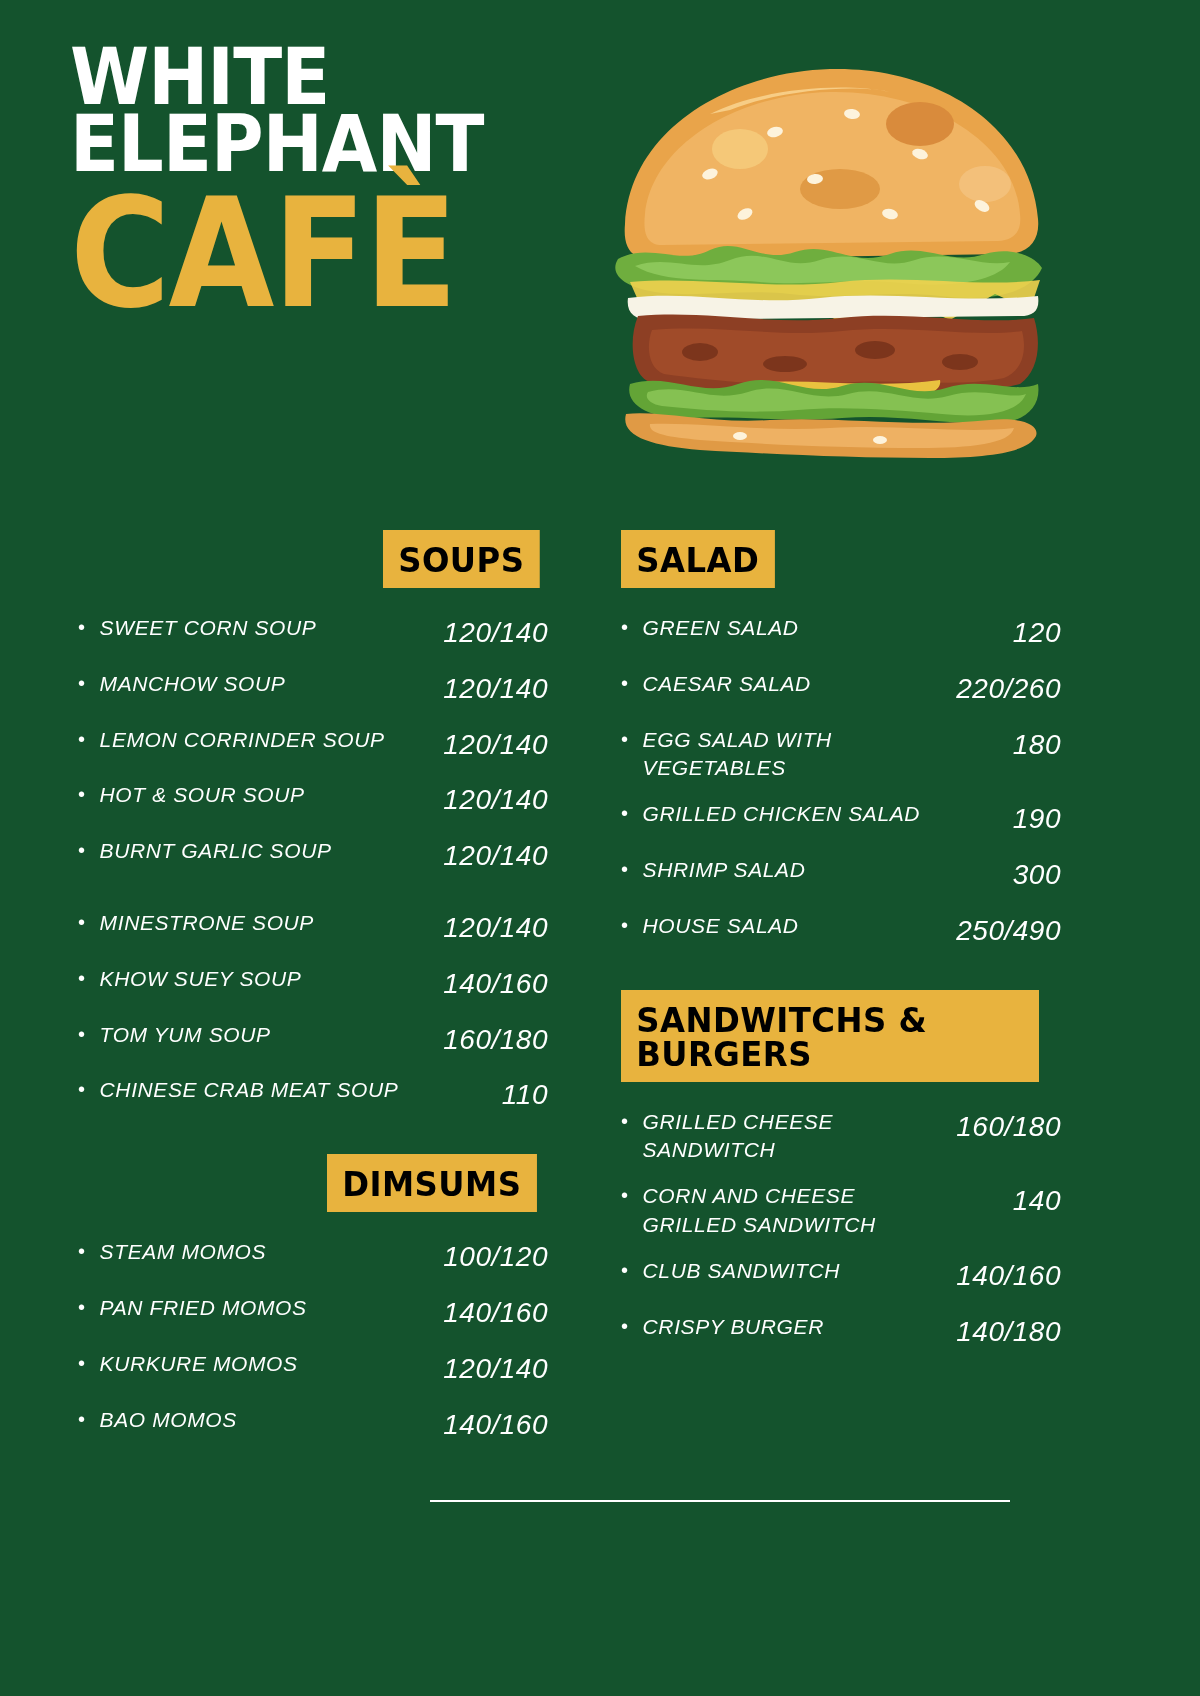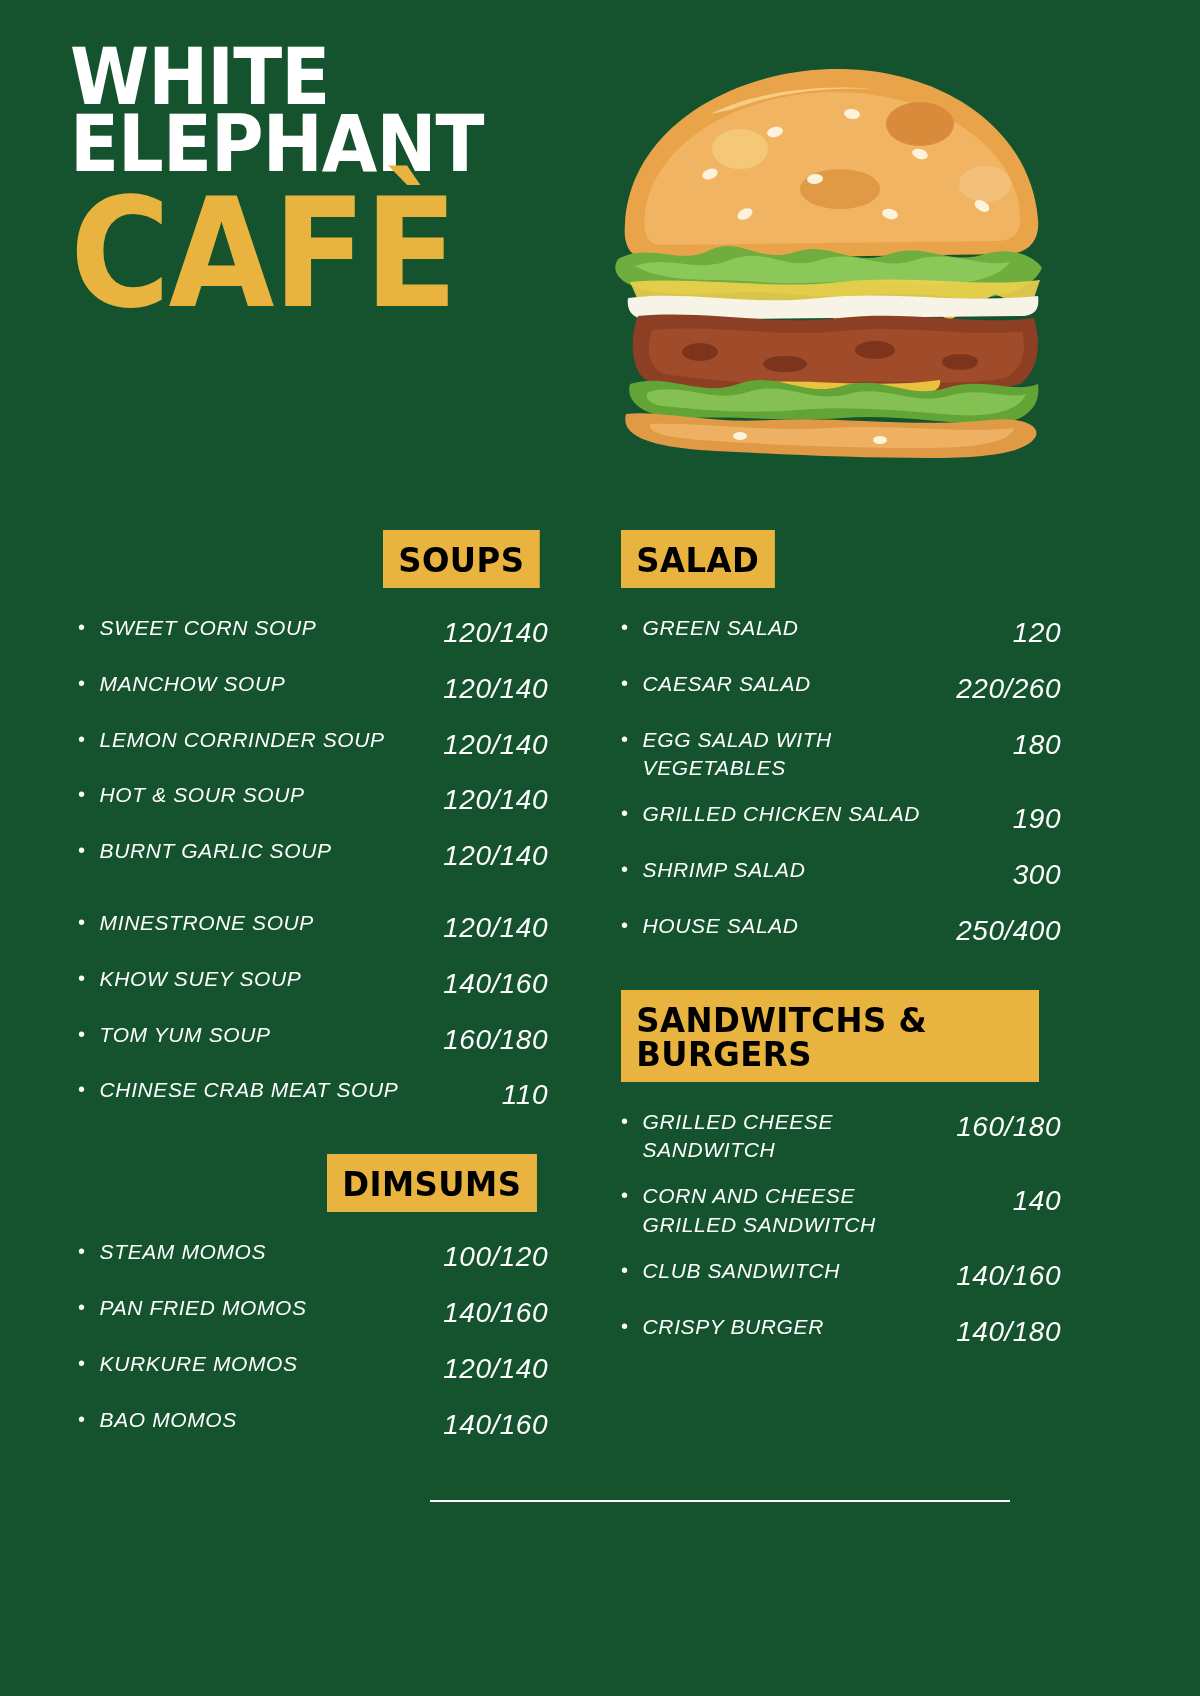--- a/index.html
+++ b/index.html
@@ -362,21 +362,21 @@
               <span class="bullet">•</span>
               <span class="item-name">SHRIMP SALAD</span>
             </span>
             <span class="item-price">300</span>
           </li>
           <li class="item">
             <span class="item-left">
               <span class="bullet">•</span>
               <span class="item-name">HOUSE SALAD</span>
             </span>
-            <span class="item-price">250/400</span>
+            <span class="item-price">250/490</span>
           </li>
         </ul>
       </div>
 
       <div class="section-block">
         <div class="section-title">SANDWITCHS &amp; BURGERS</div>
         <ul class="items">
           <li class="item">
             <span class="item-left">
               <span class="bullet">•</span>

